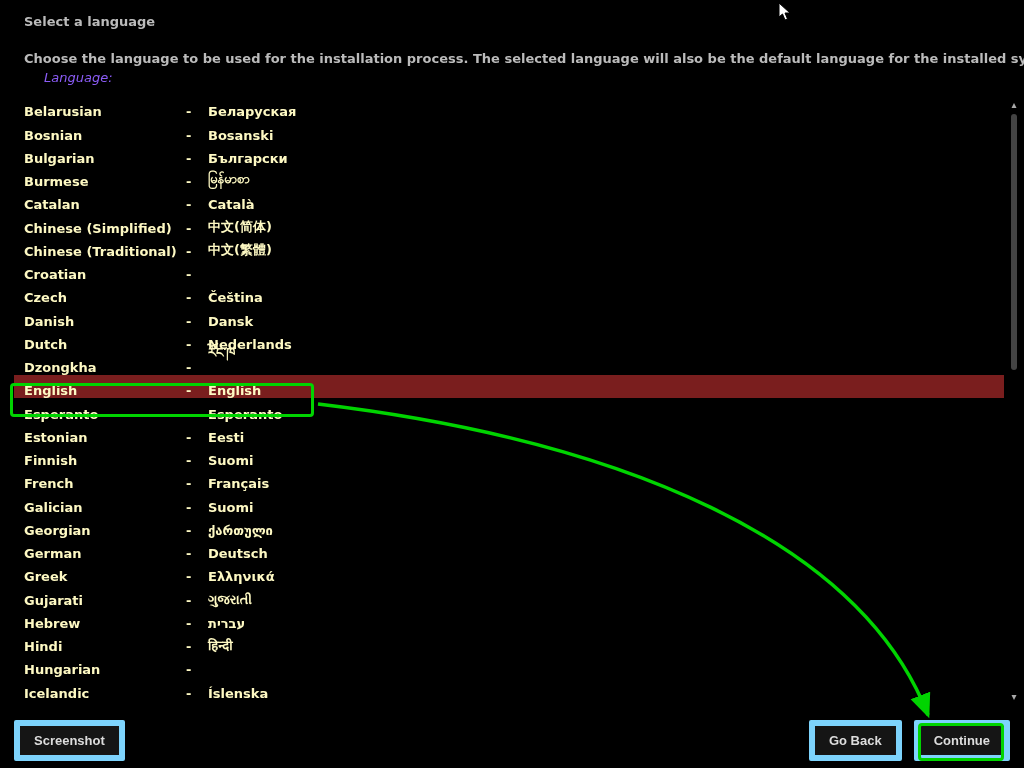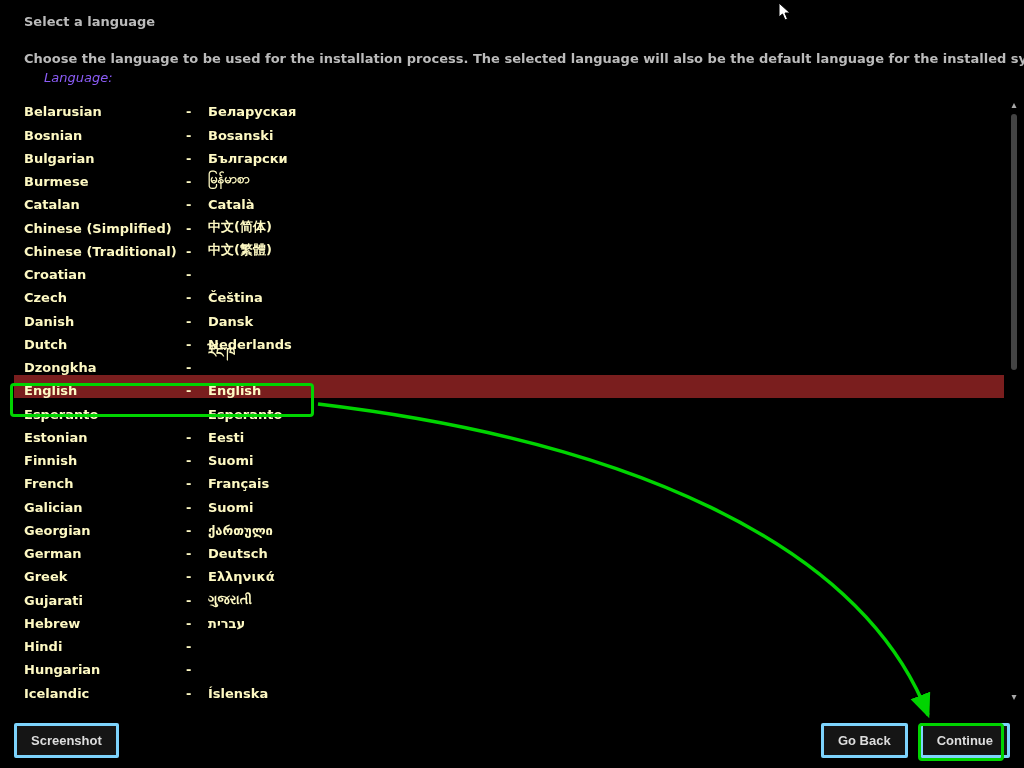--- a/index.html
+++ b/index.html
@@ -99,21 +99,21 @@
     left: 0;
     right: 0;
     bottom: 0;
     height: 56px;
     display: flex;
     align-items: center;
     padding: 0 14px;
   }
   .btn {
     background: #151515;
-    border: 3px solid #7dd3fc;
+    border: 6px solid #7dd3fc;
     color: #ddd;
     padding: 7px 14px;
     font-weight: bold;
     font-size: 13px;
     border-radius: 2px;
     cursor: pointer;
   }
   .spacer { flex: 1; }
   .btn + .btn { margin-left: 12px; }
 
@@ -267,20 +267,21 @@
         <span class="col-native">ગુજરાતી</span>
       </div>
       <div class="lang-row">
         <span class="col-en">Hebrew</span>
         <span class="col-sep">-</span>
         <span class="col-native">עברית</span>
       </div>
       <div class="lang-row">
         <span class="col-en">Hindi</span>
         <span class="col-sep">-</span>
+        <span class="col-native">हिन्दी</span>
       </div>
       <div class="lang-row">
         <span class="col-en">Hungarian</span>
         <span class="col-sep">-</span>
       </div>
       <div class="lang-row">
         <span class="col-en">Icelandic</span>
         <span class="col-sep">-</span>
         <span class="col-native">Íslenska</span>
       </div>

